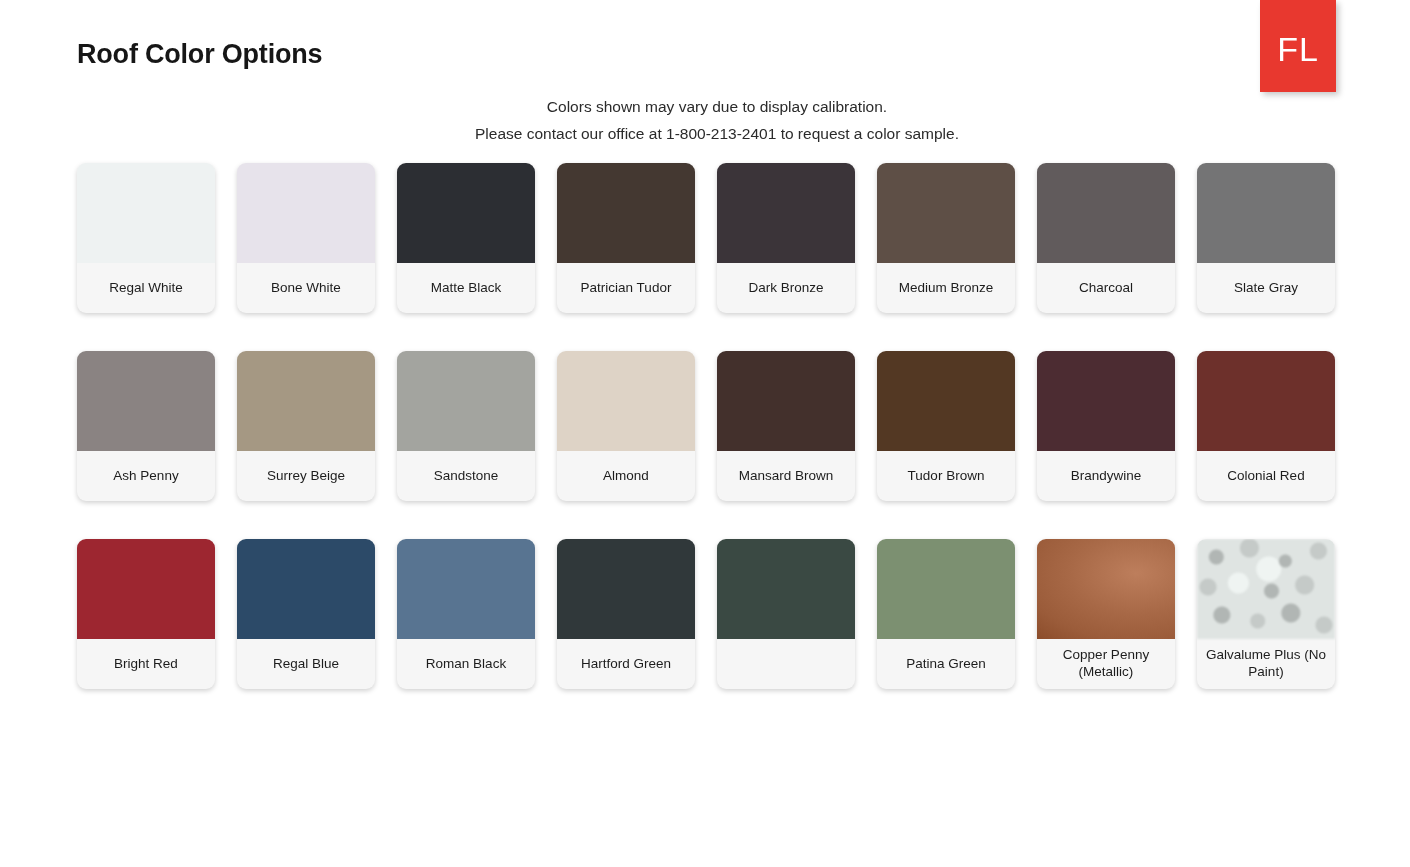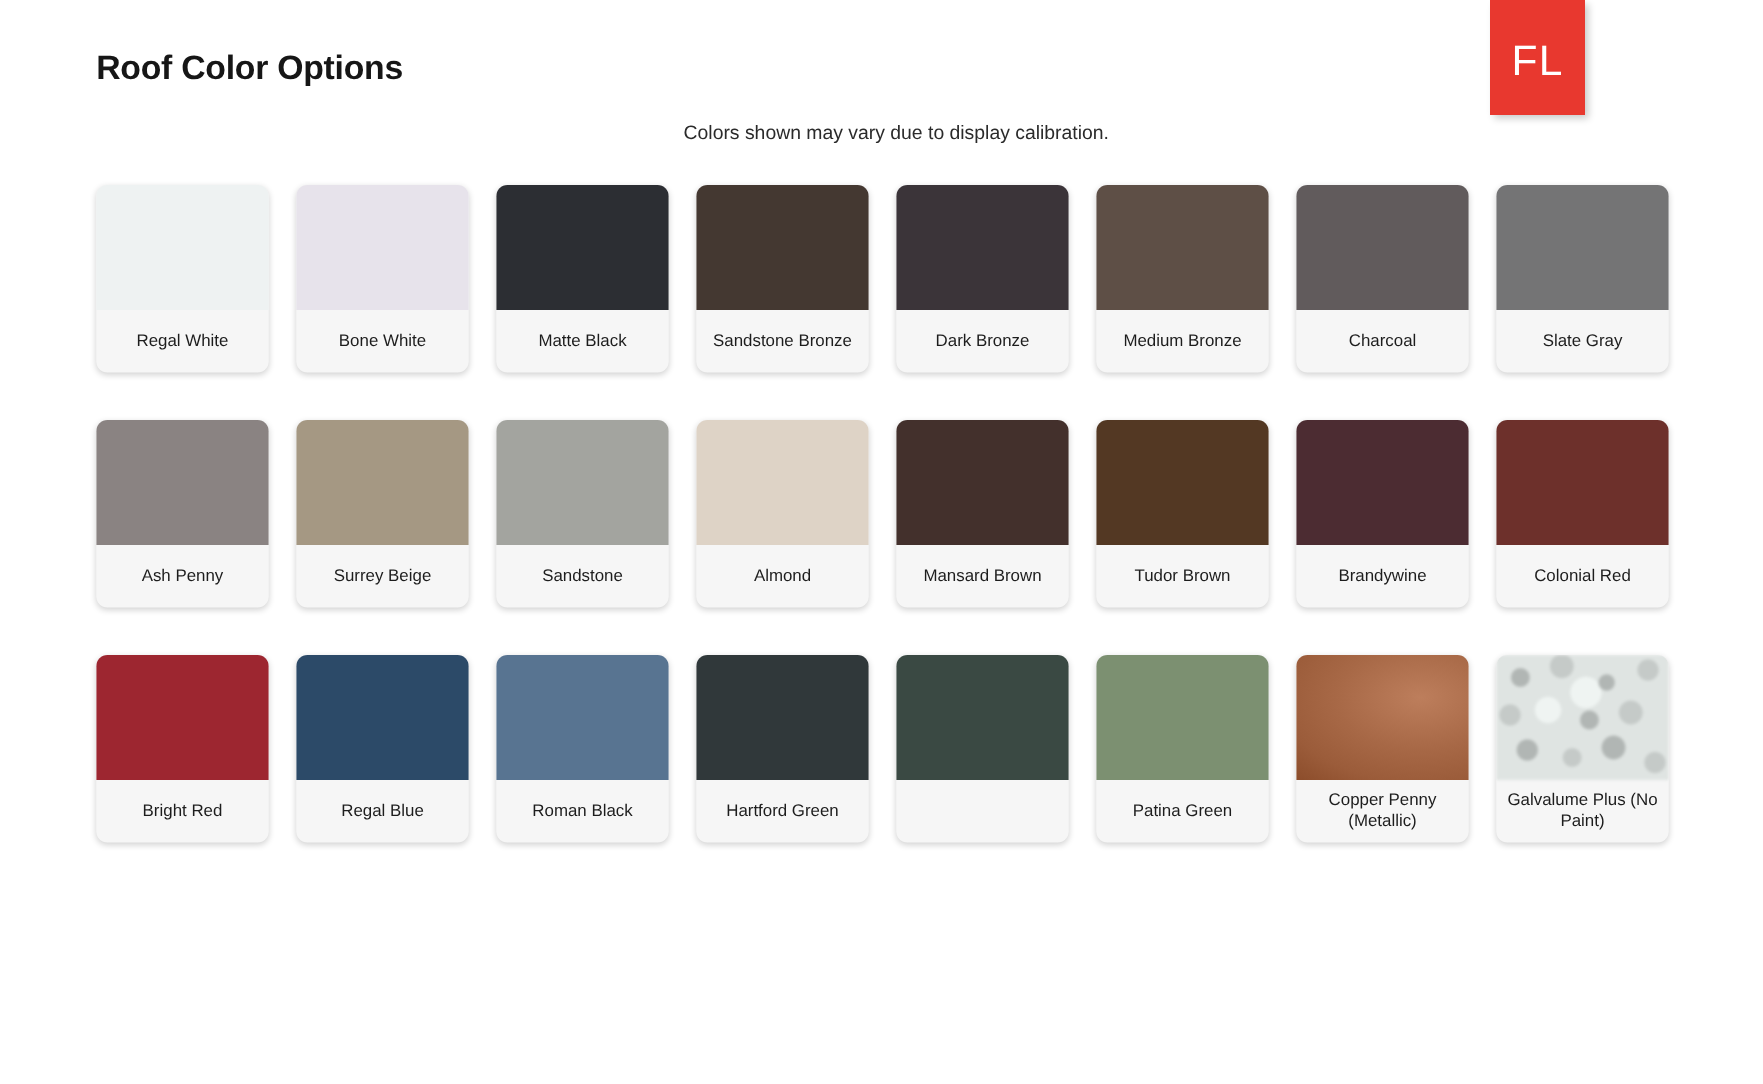--- a/index.html
+++ b/index.html
@@ -14,21 +14,21 @@
     color: #1b1b1b;
     position: relative;
     overflow: hidden;
     -webkit-font-smoothing: antialiased;
   }
 
   
   .logo-badge {
     position: absolute;
     top: 0;
-    left: 1192px;
+    left: 1260px;
     width: 76px;
     height: 92px;
     background: #e8382f;
     box-shadow: 3px 3px 6px rgba(0,0,0,0.22);
     display: flex;
     align-items: center;
     justify-content: center;
   }
   .logo-badge .logo-text {
     color: #ffffff;
@@ -60,21 +60,21 @@
     font-size: 15.5px;
     line-height: 27px;
     color: #2b2b2b;
     font-weight: 400;
     text-align: center;
   }
   .subtitle-line { display: block; }
 
   
   .swatch-grid {
-    margin-top: 28px;
+    margin-top: 16px;
     display: grid;
     grid-template-columns: repeat(8, 138px);
     column-gap: 22px;
     row-gap: 38px;
   }
   .swatch-card {
     width: 138px;
     height: 150px;
     border-radius: 9px;
     background: #f6f6f6;
@@ -107,38 +107,39 @@
 <div class="logo-badge">
   <span class="logo-text">FL</span>
 </div>
 
 <div class="page">
 
   <h1 class="page-title">Roof Color Options</h1>
 
   <div class="subtitle-block">
     <span class="subtitle-line">Colors shown may vary due to display calibration.</span>
+    <span class="subtitle-line">Please contact our office at 1-800-213-2401 to request a color sample.</span>
   </div>
 
   <div class="swatch-grid">
       <div class="swatch-card">
         <div class="swatch-color" style="background: rgb(238, 242, 242);"></div>
         <div class="swatch-label">Regal White</div>
       </div>
       <div class="swatch-card">
         <div class="swatch-color" style="background: rgb(231, 227, 235);"></div>
         <div class="swatch-label">Bone White</div>
       </div>
       <div class="swatch-card">
         <div class="swatch-color" style="background: rgb(44, 46, 51);"></div>
         <div class="swatch-label">Matte Black</div>
       </div>
       <div class="swatch-card">
         <div class="swatch-color" style="background: rgb(68, 56, 49);"></div>
-        <div class="swatch-label">Sandstone Bronze</div>
+        <div class="swatch-label">Patrician Tudor</div>
       </div>
       <div class="swatch-card">
         <div class="swatch-color" style="background: rgb(59, 52, 57);"></div>
         <div class="swatch-label">Dark Bronze</div>
       </div>
       <div class="swatch-card">
         <div class="swatch-color" style="background: rgb(94, 79, 70);"></div>
         <div class="swatch-label">Medium Bronze</div>
       </div>
       <div class="swatch-card">

